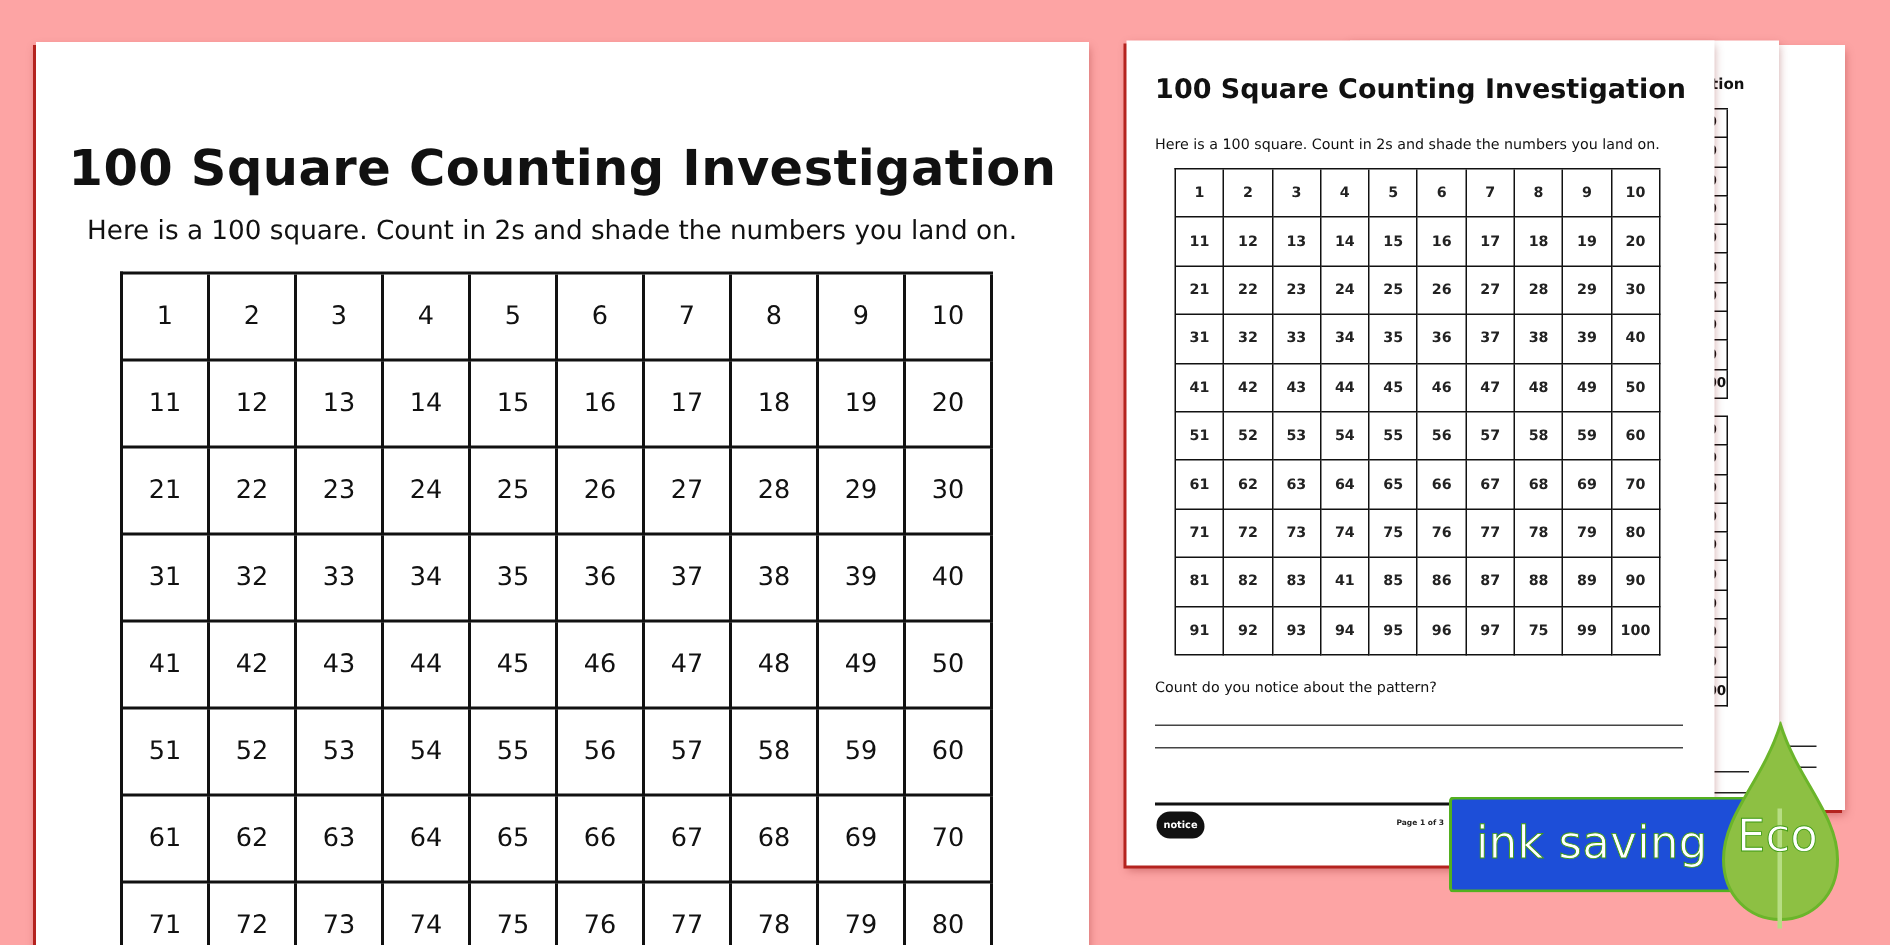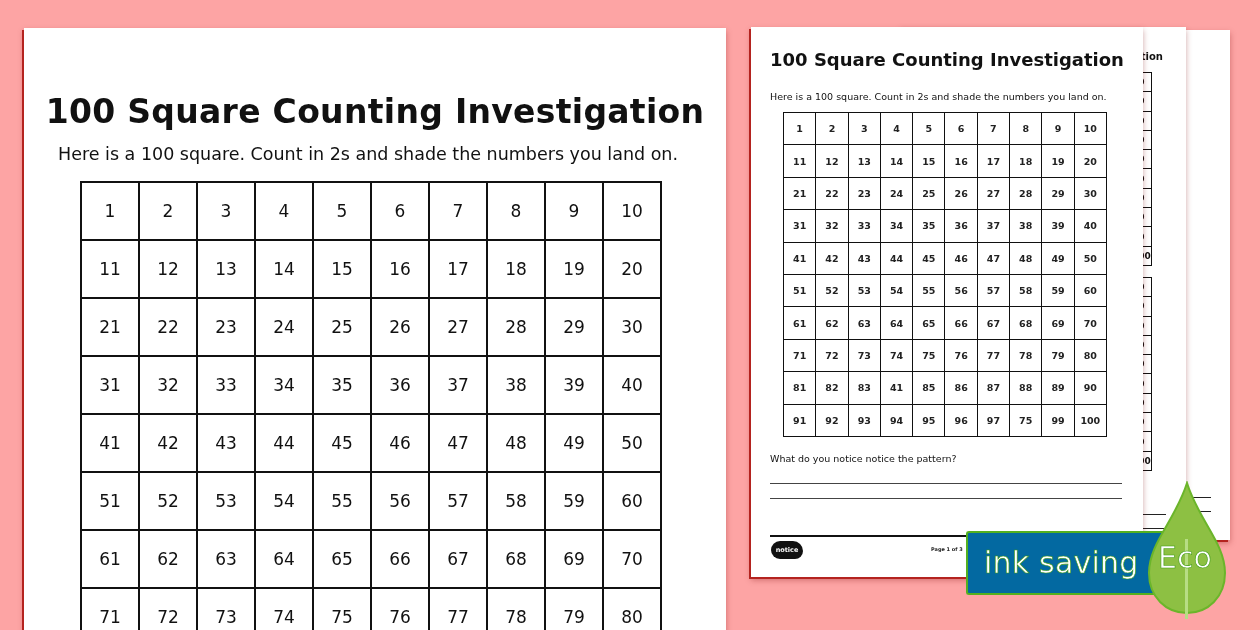--- a/index.html
+++ b/index.html
@@ -74,21 +74,21 @@
     background:#111; border-radius:9px 10px 8px 9px; color:#fff;
     font-size:6.5px; font-weight:bold; display:flex; align-items:center; justify-content:center;
   }
   #page-number {
     position:absolute; left:180px; top:519px; font-size:5px; font-weight:bold; color:#222;
   }
 
   
   #eco-banner {
     position:absolute; left:966px; top:531px; width:237px; height:64px;
-    background:#0369a1; border:2px solid #53b01f; border-right:none;
+    background:#1d4ed8; border:2px solid #53b01f; border-right:none;
     border-radius:3px 0 0 3px; box-sizing:border-box;
   }
   #eco-text {
     position:absolute; left:16px; top:12px; font-size:30px; color:#fff;
     -webkit-text-stroke:0.6px #3f9a12; letter-spacing:0.2px;
   }
   #eco-drop {
     position:absolute; left:1147px; top:481px; width:80px; height:140px;
   }
   #eco-label {
@@ -332,21 +332,21 @@
       <div class="cell">92</div>
       <div class="cell">93</div>
       <div class="cell">94</div>
       <div class="cell">95</div>
       <div class="cell">96</div>
       <div class="cell">97</div>
       <div class="cell">75</div>
       <div class="cell">99</div>
       <div class="cell">100</div>
     </div>
-  <div id="front-question">What do you notice notice the pattern?</div>
+  <div id="front-question">Count do you notice about the pattern?</div>
   <div class="write-line" style="top:456px;"></div>
   <div class="write-line" style="top:471px;"></div>
   <div id="footer-line"></div>
   <div id="twinkl-logo">notice</div>
   <div id="page-number">Page 1 of 3</div>
 </div>
 
 <div id="eco-banner">
   <span id="eco-text">ink saving</span>
 </div>

